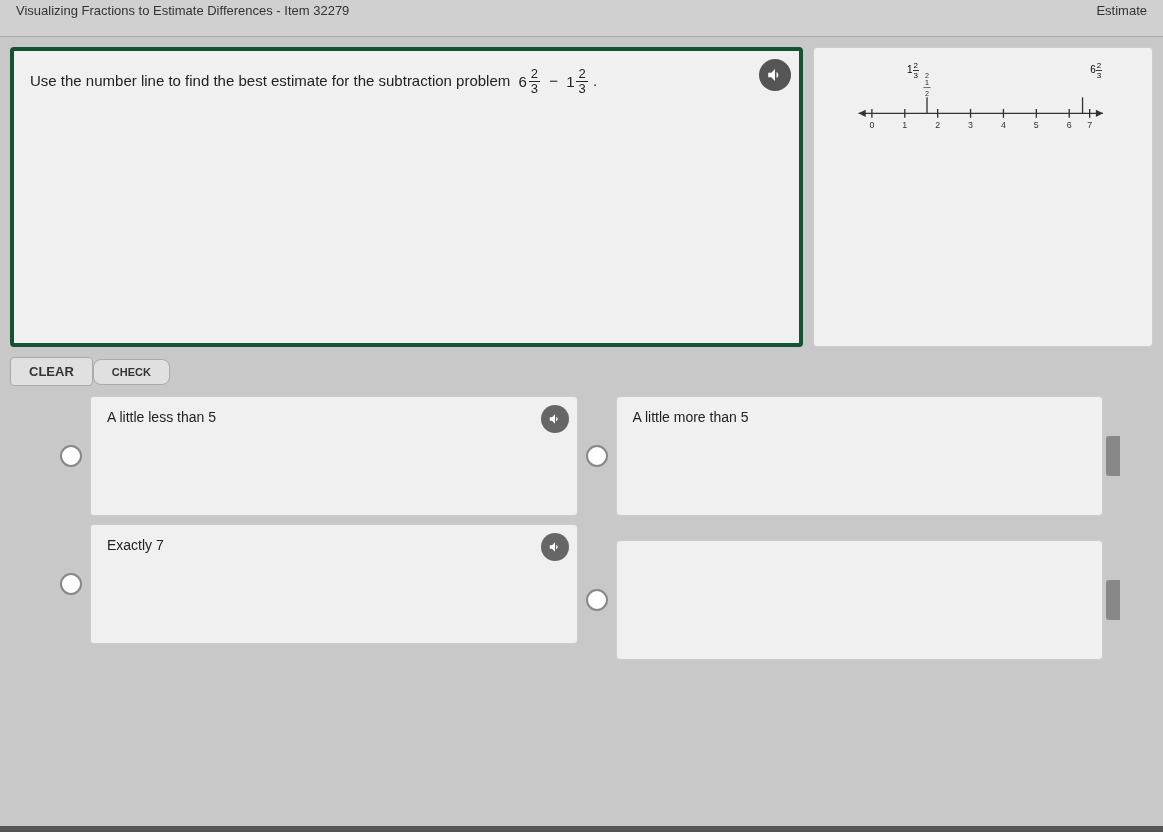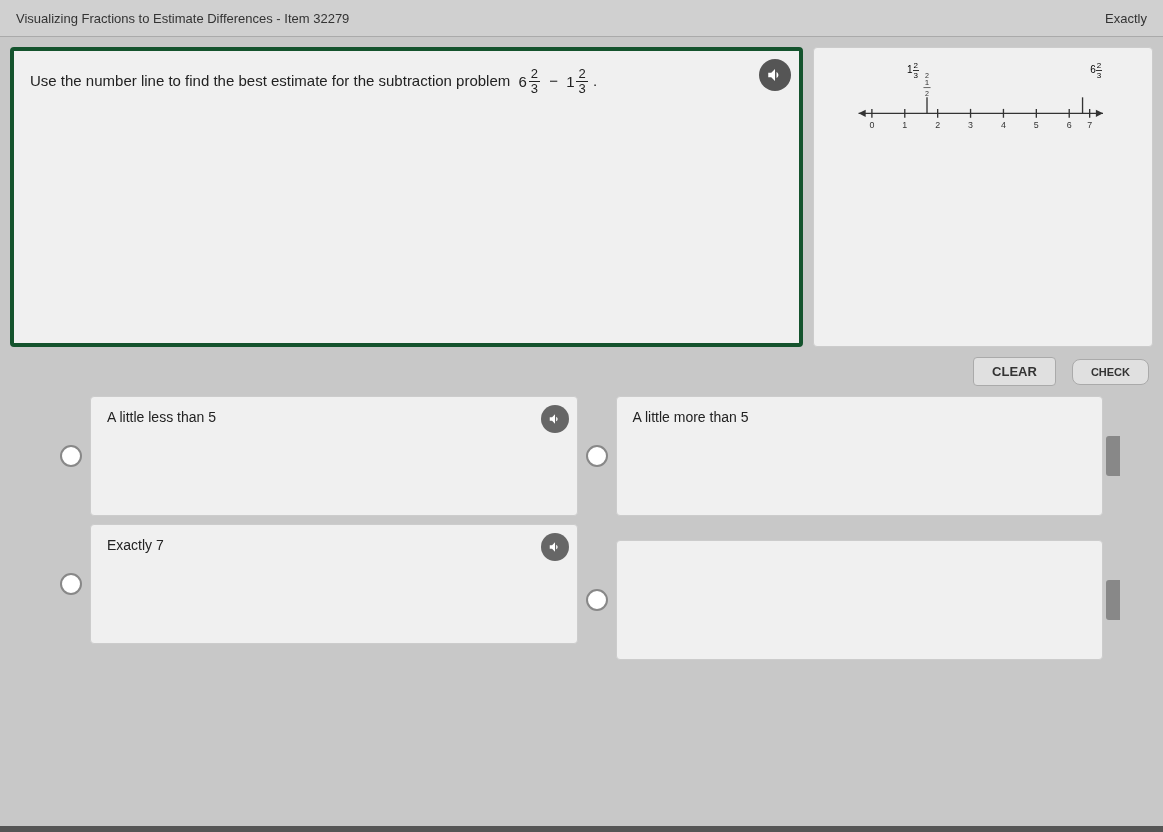--- a/index.html
+++ b/index.html
@@ -9,21 +9,21 @@
       width: 1163px;
       min-height: 832px;
       overflow: hidden;
     }
 
     
     .top-bar {
       background: #d0d0d0;
       height: 36px;
       display: flex;
-      align-items: center;
+      align-items: flex-end;
       justify-content: space-between;
       padding: 18px 16px;
       border-bottom: 1px solid #aaa;
     }
     .top-bar-title {
       font-size: 13px;
       color: #333;
     }
     .top-bar-question {
       font-size: 13px;
@@ -109,23 +109,22 @@
       position: relative;
     }
     .numberline-svg {
       width: 100%;
       height: 80px;
     }
 
     
     .controls-row {
       display: flex;
-      justify-content: flex-end;
-      align-items: center;
-      gap: 16px;
+      align-items: center;
+      gap: 0;
       padding-right: 4px;
     }
     .btn-clear {
       background: #e0e0e0;
       border: 1px solid #aaa;
       border-radius: 4px;
       padding: 6px 18px;
       font-size: 13px;
       font-weight: bold;
       cursor: pointer;
@@ -209,21 +208,21 @@
       fill: white;
     }
   </style>
 </head>
 <body>
 
 <div class="outer">
 
   <div class="top-bar">
     <span class="top-bar-title">Visualizing Fractions to Estimate Differences - Item 32279</span>
-    <span class="top-bar-question">Exactly</span>
+    <span class="top-bar-question">Estimate</span>
   </div>
 
   <div class="main-content" style="flex:1;">
 
     <div class="top-section">
 
       <div class="question-panel">
         <div class="question-text">
           <span>Use the number line to find the best estimate for the subtraction problem</span>
           

